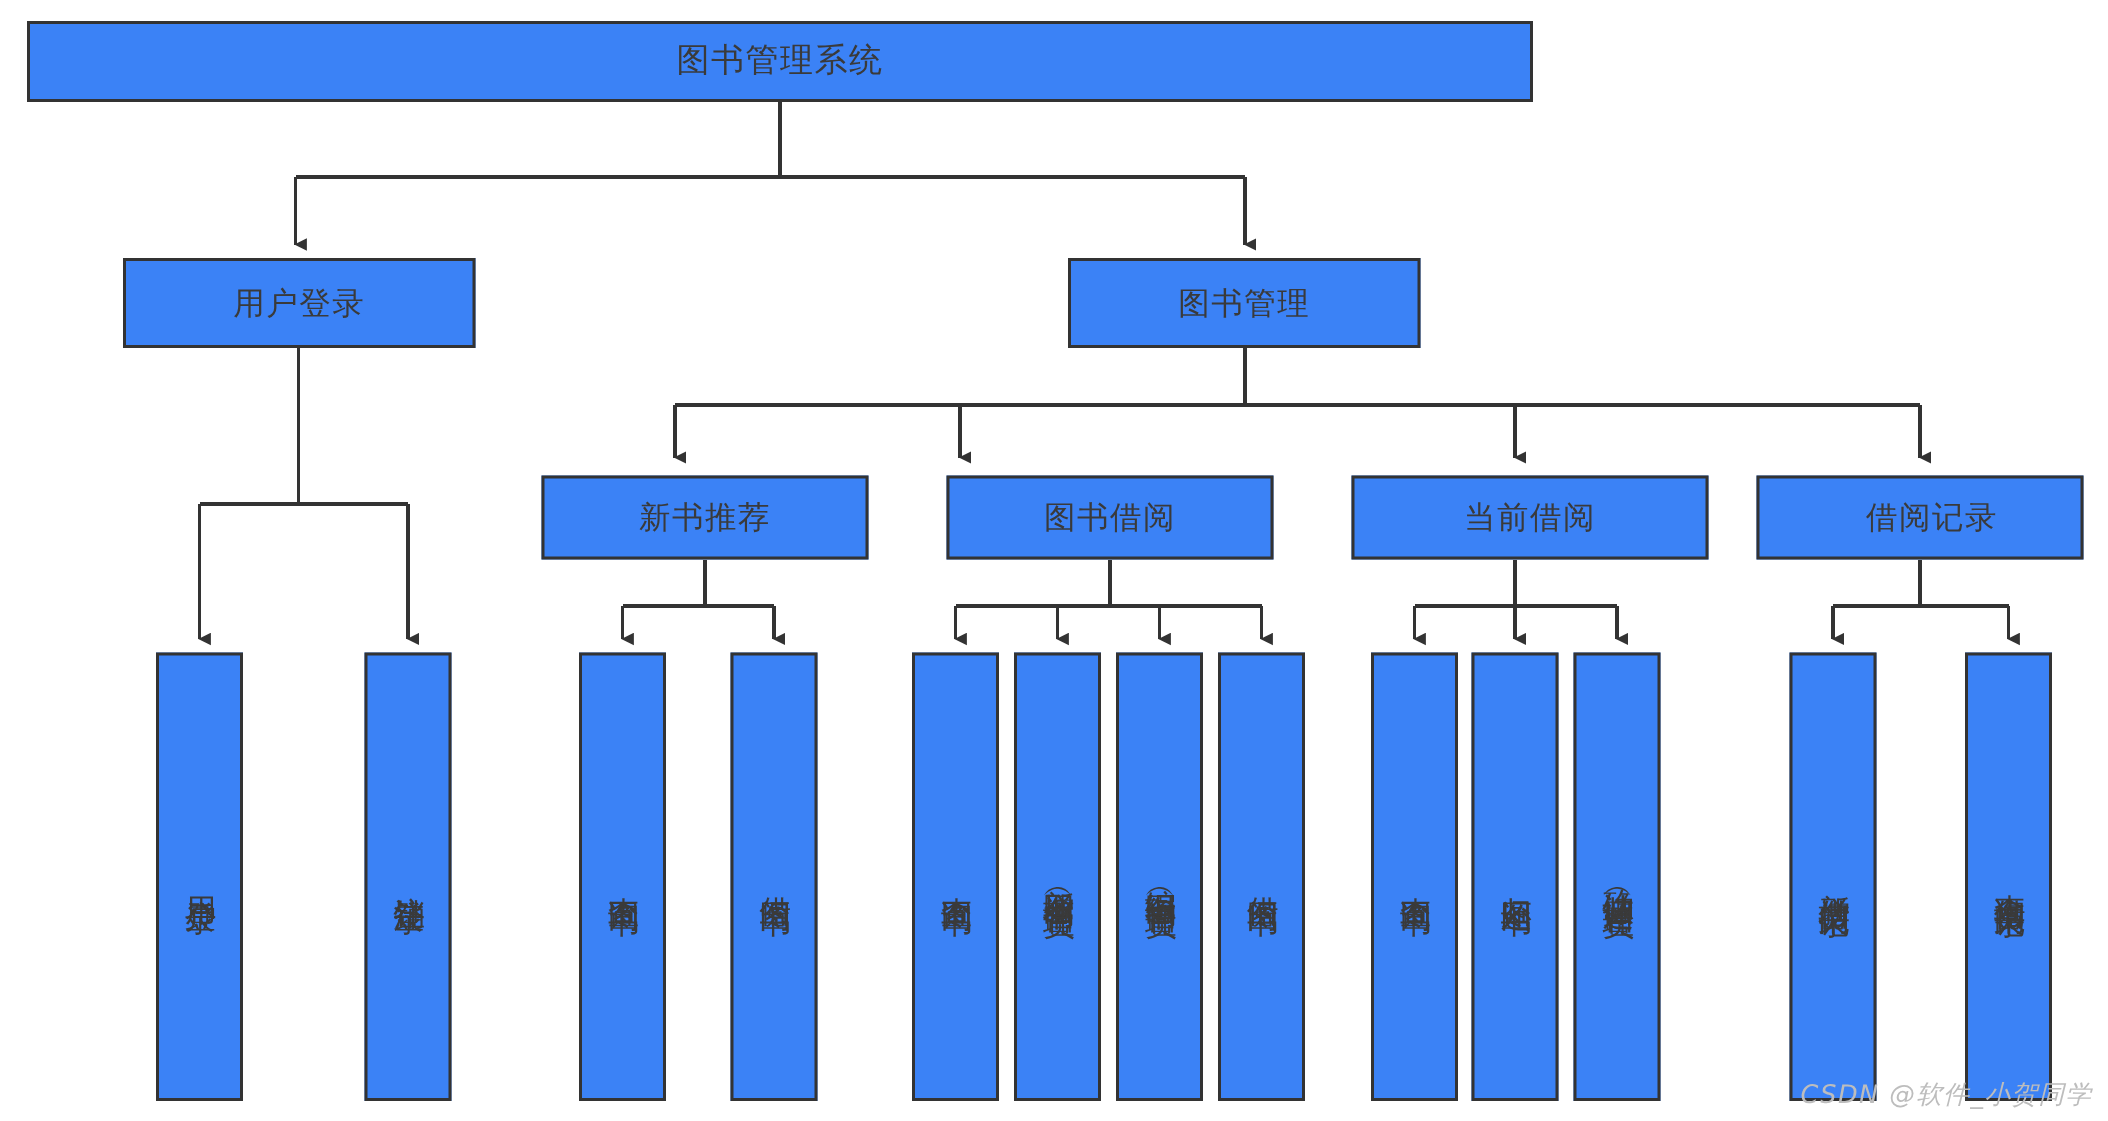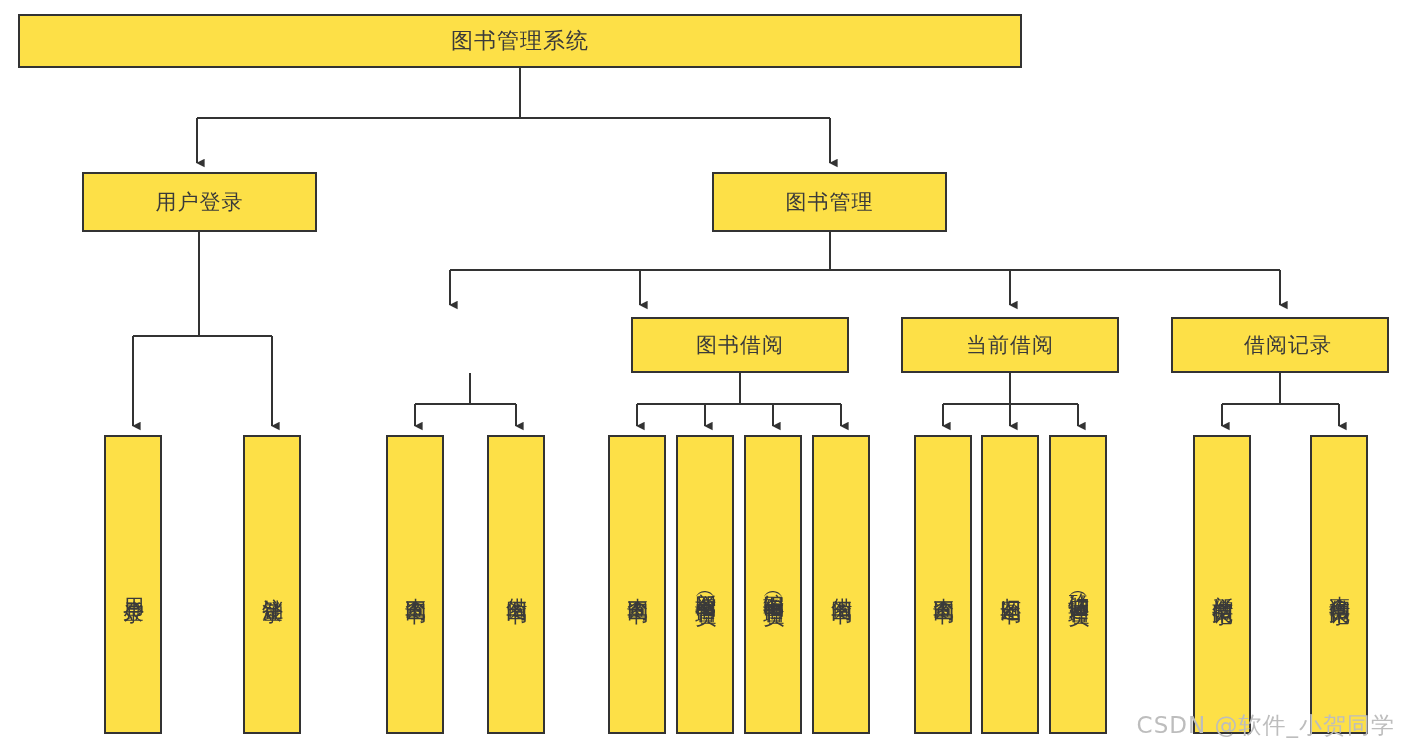--- a/index.html
+++ b/index.html
@@ -21,21 +21,21 @@
   #diagram-svg {
     position: absolute;
     left: 0;
     top: 0;
     width: 1405px;
     height: 747px;
   }
   .node {
     position: absolute;
     box-sizing: border-box;
-    background: #fde047;
+    background: #3b82f6;
     border: 2px solid #333333;
     display: flex;
     align-items: center;
     justify-content: center;
     color: #3a3a3a;
   }
   .node-label {
     display: block;
     text-align: center;
     line-height: 1.28;
@@ -62,25 +62,26 @@
     font-size: 21px;
     line-height: 1.12;
     letter-spacing: 2px;
     white-space: nowrap;
     max-height: 100%;
   }
   .watermark {
     position: absolute;
     right: 10px;
     bottom: 6px;
-    font-size: 23px;
+    font-size: 17px;
     color: #bdbdbd;
     letter-spacing: 1px;
     white-space: nowrap;
     pointer-events: none;
+    font-style: italic;
   }
 </style>
 </head>
 <body>
 
 <div id="diagram-root">
 
   <svg id="diagram-svg" viewBox="0 0 1405 747" xmlns="http://www.w3.org/2000/svg">
     <defs>
       <marker id="arrowhead" markerWidth="9" markerHeight="9" refX="4.2" refY="7.6" orient="auto" markerUnits="userSpaceOnUse">
@@ -135,24 +136,27 @@
     <span class="node-label">图书管理系统</span>
   </div>
 
   <div class="node horizontal" style="left:82px; top:172px; width:235px; height:60px;">
     <span class="node-label">用户登录</span>
   </div>
   <div class="node horizontal" style="left:712px; top:172px; width:235px; height:60px;justify-content:center;">
     <span class="node-label">图书管理</span>
   </div>
 
+  <div class="node horizontal" style="left:361px; top:317px; width:218px; height:56px;">
+    <span class="node-label">新书推荐</span>
+  </div>
   <div class="node horizontal" style="left:631px; top:317px; width:218px; height:56px;">
     <span class="node-label">图书借阅</span>
   </div>
-  <div class="node horizontal" style="left:901px; top:317px; width:218px; height:56px;">
+  <div class="node horizontal" style="left:901px; top:317px; width:238px; height:56px;">
     <span class="node-label">当前借阅</span>
   </div>
   <div class="node horizontal" style="left:1171px; top:317px; width:218px; height:56px;padding-left:16px;">
     <span class="node-label">借阅记录</span>
   </div>
 
   <div class="node vertical" style="left:104px; top:435px; width:58px; height:299px;">
     <span class="node-label">用户登录</span>
   </div>
   <div class="node vertical" style="left:243px; top:435px; width:58px; height:299px;">

